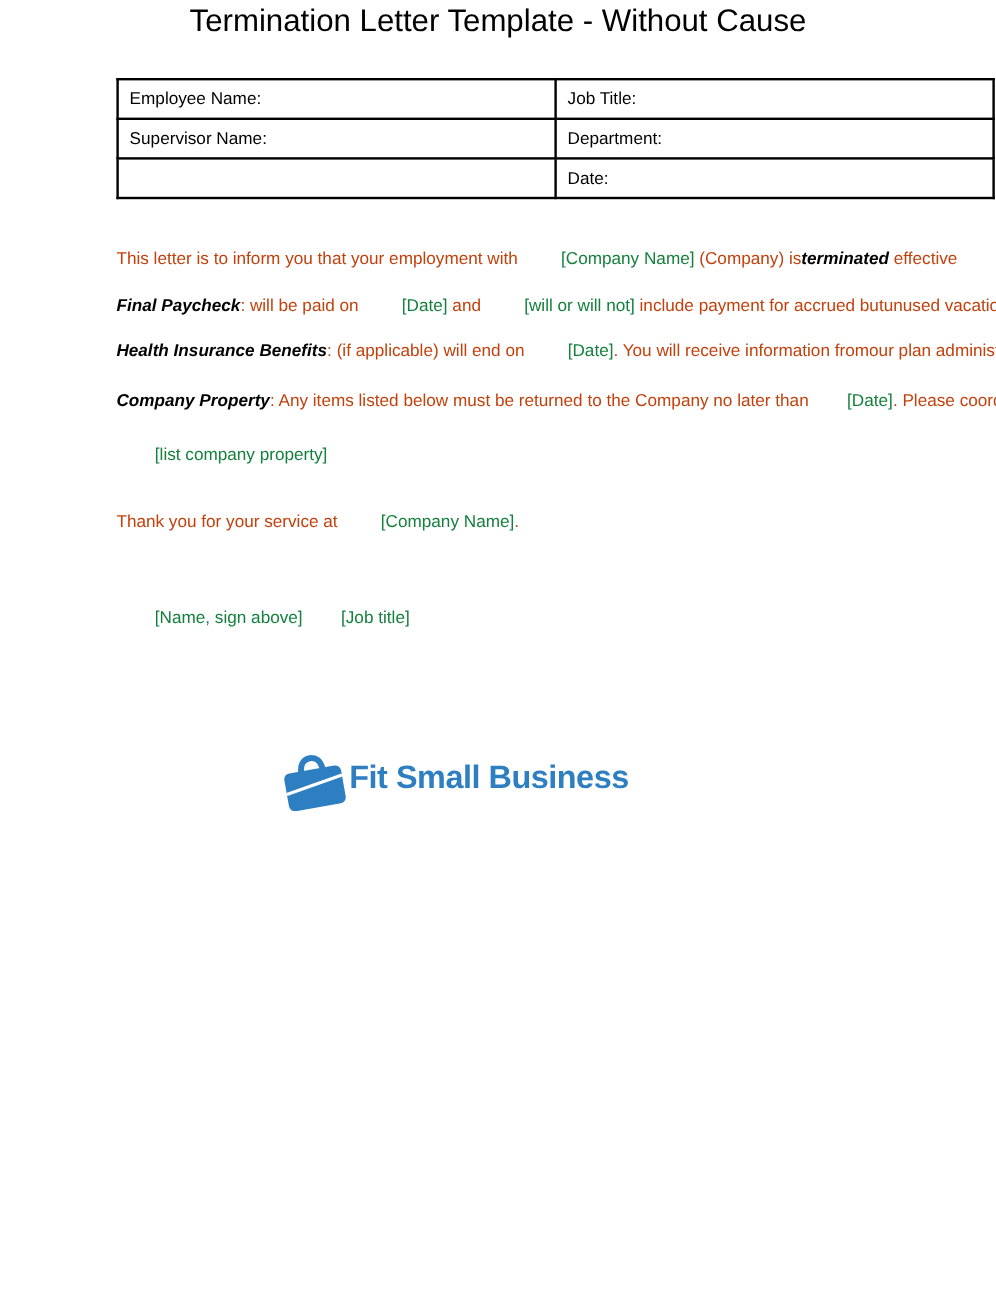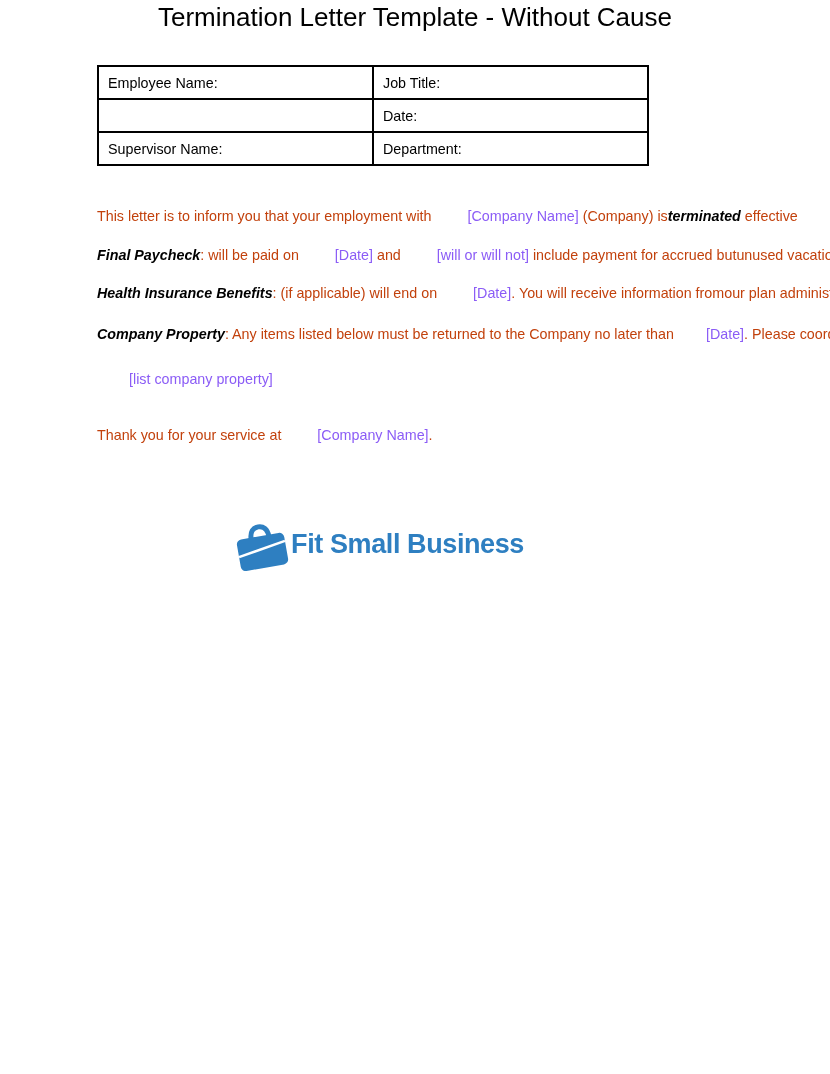--- a/index.html
+++ b/index.html
@@ -20,51 +20,51 @@
     line-height: 34px;
     color: #000000;
   }
   .content {
     margin-left: 97px;
     width: 636px;
   }
   table.info-table {
     margin-top: 31px;
     border-collapse: collapse;
-    width: 552px;
+    width: 732px;
     table-layout: fixed;
   }
   table.info-table td {
     border: 2px solid #000000;
     height: 31px;
     padding: 0 4px 0 9px;
     font-size: 14.3px;
     vertical-align: middle;
     overflow: hidden;
   }
   .body-text p {
     margin: 0;
     font-size: 14.3px;
     line-height: 19.5px;
   }
   .line { white-space: nowrap; }
   .seg-n  { color: #c2410c; }
-  .seg-r  { color: #8b5cf6; padding-left: 32px; }
+  .seg-r  { color: #15803d; padding-left: 32px; }
   .seg-bi { color: #000000; font-weight: 700; font-style: italic; }
   .p1 { margin-top: 41px !important; }
   .p2 { margin-top: 19px !important; }
   .p3 { margin-top: 19px !important; }
   .p4 { margin-top: 20px !important; }
   .p5 { margin-top: 21px !important; }
   .p6 { margin-top: 26px !important; }
   .p7 { margin-top: 36px !important; }
   .sig-block { margin-top: 61px !important; }
   .cc-block  { margin-top: 21px !important; }
   .footer-logo {
-    margin-top: 76px;
+    margin-top: 100px;
     display: flex;
     align-items: center;
     justify-content: center;
     gap: 1px;
     width: 758px;
     cursor: pointer;
   }
   .logo-text {
     color: #2e7fc1;
     font-weight: 700;
@@ -83,45 +83,46 @@
 
   <div class="content">
 
     <table class="info-table">
       <tbody>
         <tr>
           <td><span>Employee Name:</span></td>
           <td><span>Job Title:</span></td>
         </tr>
         <tr>
+          <td><span>Supervisor Name:</span></td>
+          <td><span>Department:</span></td>
+        </tr>
+        <tr>
           <td><span></span></td>
           <td><span>Date:</span></td>
-        </tr>
-        <tr>
-          <td><span>Supervisor Name:</span></td>
-          <td><span>Department:</span></td>
         </tr>
       </tbody>
     </table>
 
     <div class="body-text">
 
       <p class="p1"><span class="line"><span class="seg-n">This letter is to inform you that your employment with </span><span class="seg-r">[Company Name]</span><span class="seg-n"> (Company) is</span></span><span class="line"><span class="seg-bi">terminated</span><span class="seg-n"> effective </span><span class="seg-r">[Date]</span><span class="seg-n">. Please note that the Company is an at-will employer and may</span></span></p>
 
       <p class="p2"><span class="line"><span class="seg-bi">Final Paycheck</span><span class="seg-n">: will be paid on </span><span class="seg-r">[Date]</span><span class="seg-n"> and </span><span class="seg-r">[will or will not]</span><span class="seg-n"> include payment for accrued but</span></span><span class="line"><span class="seg-n">unused vacation/sick time, in accordance with company policy and laws in your state.</span></span></p>
 
       <p class="p3"><span class="line"><span class="seg-bi">Health Insurance Benefits</span><span class="seg-n">: (if applicable) will end on </span><span class="seg-r">[Date]</span><span class="seg-n">. You will receive information from</span></span><span class="line"><span class="seg-n">our plan administrator regarding your right to COBRA coverage.</span></span></p>
 
 
       <p class="p5"><span class="line"><span class="seg-bi">Company Property</span><span class="seg-n">: Any items listed below must be returned to the Company no later than</span></span><span class="line"><span class="seg-r">[Date]</span><span class="seg-n">. Please coordinate with </span></span></p>
 
       <p class="p6"><span class="line"><span class="seg-r">[list company property]</span></span></p>
 
       <p class="p7"><span class="line"><span class="seg-n">Thank you for your service at </span><span class="seg-r">[Company Name]</span><span class="seg-n">.</span></span></p>
 
+      <p class="sig-block"><span class="line seg-r">[Name, sign above]</span><span class="line seg-r">[Job title]</span></p>
 
 
     </div>
   </div>
 
   <div class="footer-logo">
     <span style="display:inline-flex;">
       <svg width="56" height="50" viewBox="0 0 56 50" aria-hidden="true">
         <g transform="rotate(-10 28 28)">
           <path d="M19 17 C19 9 23 5.5 28 5.5 C33 5.5 37 9 37 17" fill="none" stroke="#2e7fc1" stroke-width="5" stroke-linecap="round"></path>

